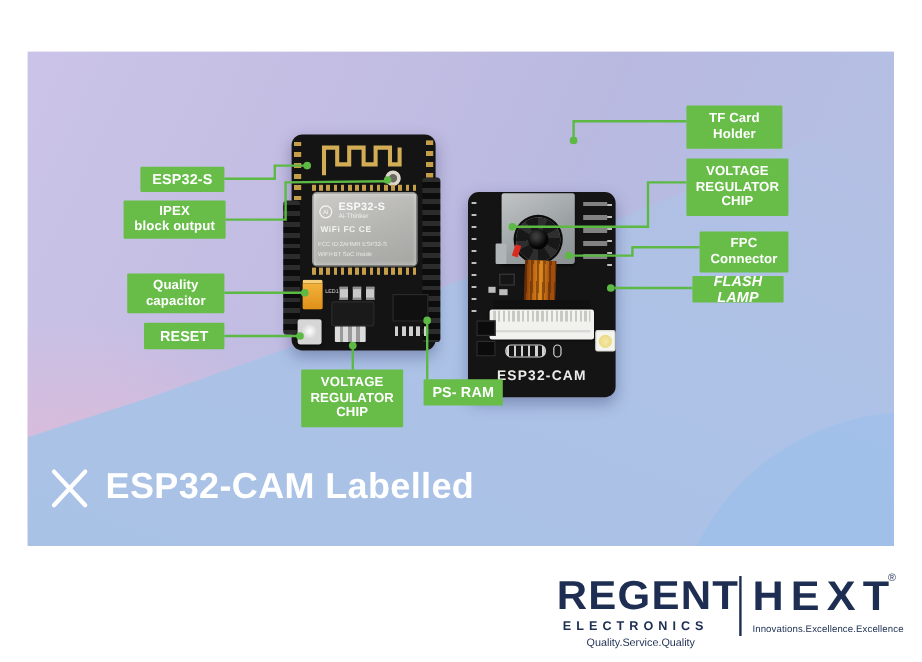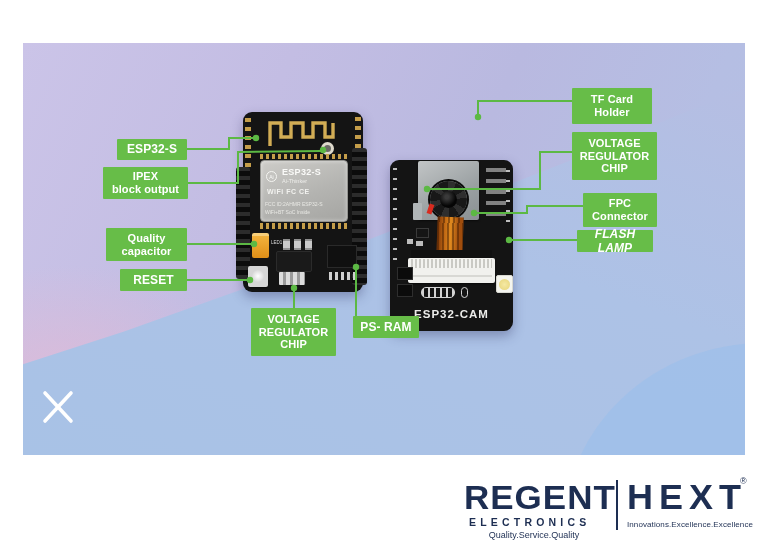--- a/index.html
+++ b/index.html
@@ -195,20 +195,21 @@
       <polyline points="583,206 527,206 527,213 477,213"></polyline>
       <circle cx="474" cy="213" r="3.2"></circle>
       <polyline points="577,240 512,240"></polyline>
       <circle cx="509" cy="240" r="3.2"></circle>
     </svg>
 
   <svg id="x-icon" width="32" height="34" viewBox="0 0 32 34">
     <line x1="3" y1="3" x2="29" y2="31" stroke="#ffffff" stroke-width="3.6" stroke-linecap="round"></line>
     <line x1="29" y1="3" x2="3" y2="31" stroke="#ffffff" stroke-width="3.6" stroke-linecap="round"></line>
   </svg>
+  <div id="heading">ESP32-CAM Labelled</div>
 
   <div id="regent-name" class="navy">REGENT</div>
   <div id="regent-sub" class="navy">ELECTRONICS</div>
   <div id="regent-tagline" class="navy">Quality.Service.Quality</div>
   <div id="logo-divider"></div>
   <div id="hext-name" class="navy">HEXT</div>
   <div id="hext-reg" class="navy">®</div>
   <div id="hext-sub" class="navy">Innovations.Excellence.Excellence</div>
 
 </div>

